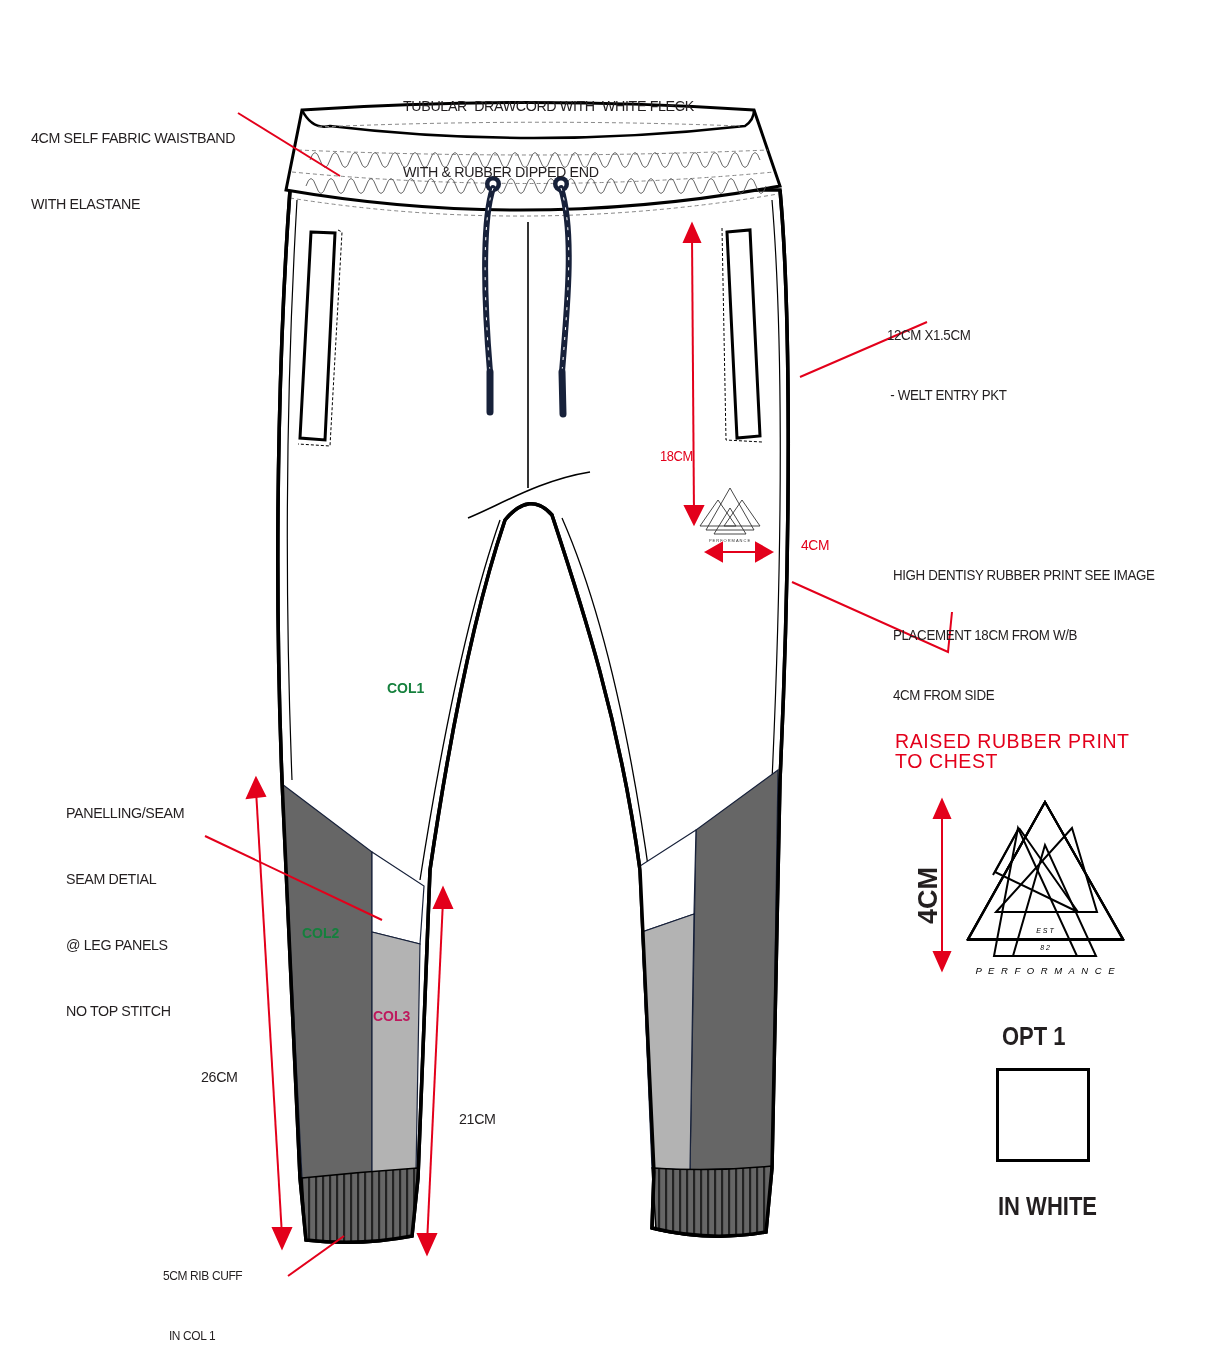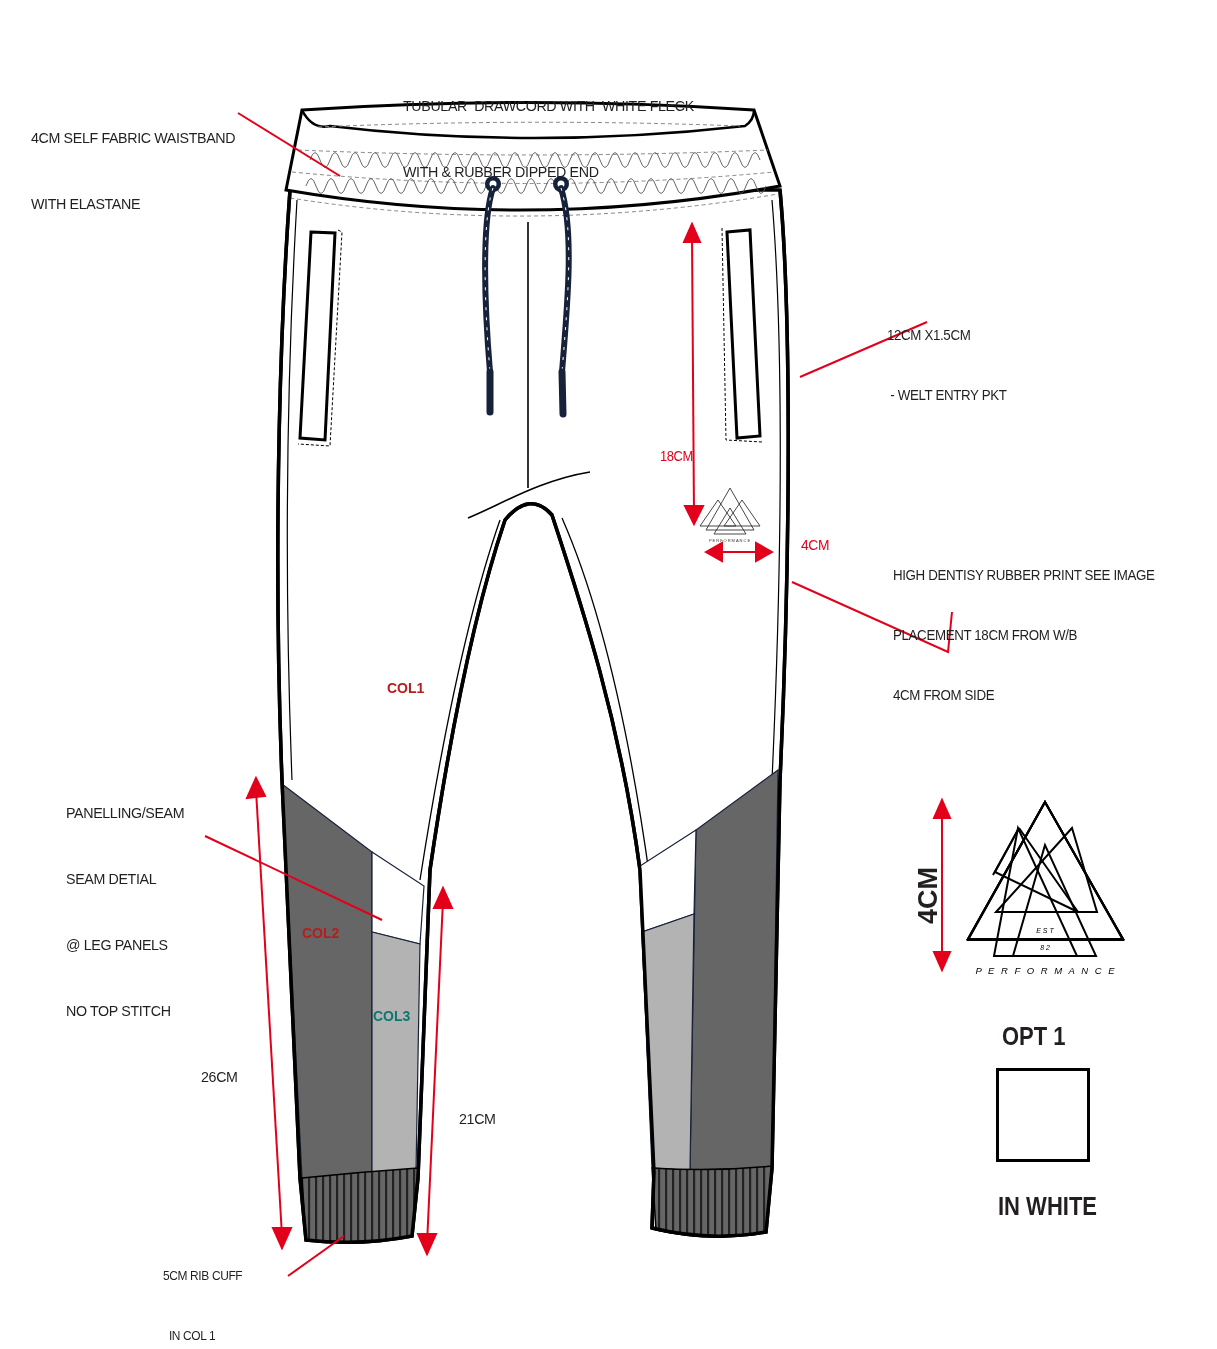--- a/index.html
+++ b/index.html
@@ -4,22 +4,22 @@
   <style>
     html, body { margin: 0; padding: 0; background: #ffffff; }
     body { width: 1217px; height: 1349px; position: relative; overflow: hidden;
            font-family: "Liberation Sans", "DejaVu Sans", sans-serif; }
     .canvas { position: absolute; left: 0; top: 0; width: 1217px; height: 1349px; }
     .note { position: absolute; color: #231f20; font-family: "Liberation Sans", sans-serif;
             font-size: 15.5px; line-height: 22px; letter-spacing: -0.4px; white-space: pre; transform: scaleX(0.92); transform-origin: left top; }
     .note span { display: block; }
     .red { color: #e3001b; }
     .col-label { position: absolute; font-weight: bold; font-size: 14px; font-family: "Liberation Sans", sans-serif; }
-    .col-red { color: #b91c1c; }
-    .col-white { color: #0f766e; }
+    .col-red { color: #15803d; }
+    .col-white { color: #be185d; }
     .big-red { position: absolute; color: #e3001b; font-size: 19.5px; line-height: 20px; letter-spacing: 0.6px; font-family: "Liberation Sans", sans-serif; }
     .big-red span { display: block; }
     .opt-label { position: absolute; font-weight: bold; font-size: 25px; color: #231f20; font-family: "Liberation Sans", sans-serif; transform: scaleX(0.88); transform-origin: left top; }
     .vert-4cm { position: absolute; font-weight: bold; font-size: 27px; color: #231f20; font-family: "Liberation Sans", sans-serif; transform: rotate(-90deg); transform-origin: left top; }
     .swatch { position: absolute; border: 3px solid #000; background: #fff; box-sizing: border-box; }
   </style>
 </head>
 <body>
 
 <div class="canvas">
@@ -342,19 +342,23 @@
 
   <div class="note red" style="left:660px; top:445px; font-size:14px;">18CM</div>
   <div class="note red" style="left:801px; top:534px; font-size:15px;">4CM</div>
   <div class="note" style="left:201px; top:1066px;">26CM</div>
   <div class="note" style="left:459px; top:1108px;">21CM</div>
 
   <div class="col-label col-red" style="left:387px; top:680px;">COL1</div>
   <div class="col-label col-red" style="left:302px; top:925px;text-align:center;">COL2</div>
   <div class="col-label col-white" style="left:373px; top:1008px;">COL3</div>
 
+  <div class="big-red" style="left:895px; top:731px;">
+    <span>RAISED RUBBER PRINT</span>
+    <span>TO CHEST</span>
+  </div>
   <div class="vert-4cm" style="left:913px; top:924px;">4CM</div>
 
   <div class="opt-label" style="left:1002px; top:1022px;">OPT 1</div>
   <div class="swatch" style="left:996px; top:1068px; width:94px; height:94px;"></div>
   <div class="opt-label" style="left:998px; top:1192px;">IN WHITE</div>
 
 </div>
 
 </body></html>

